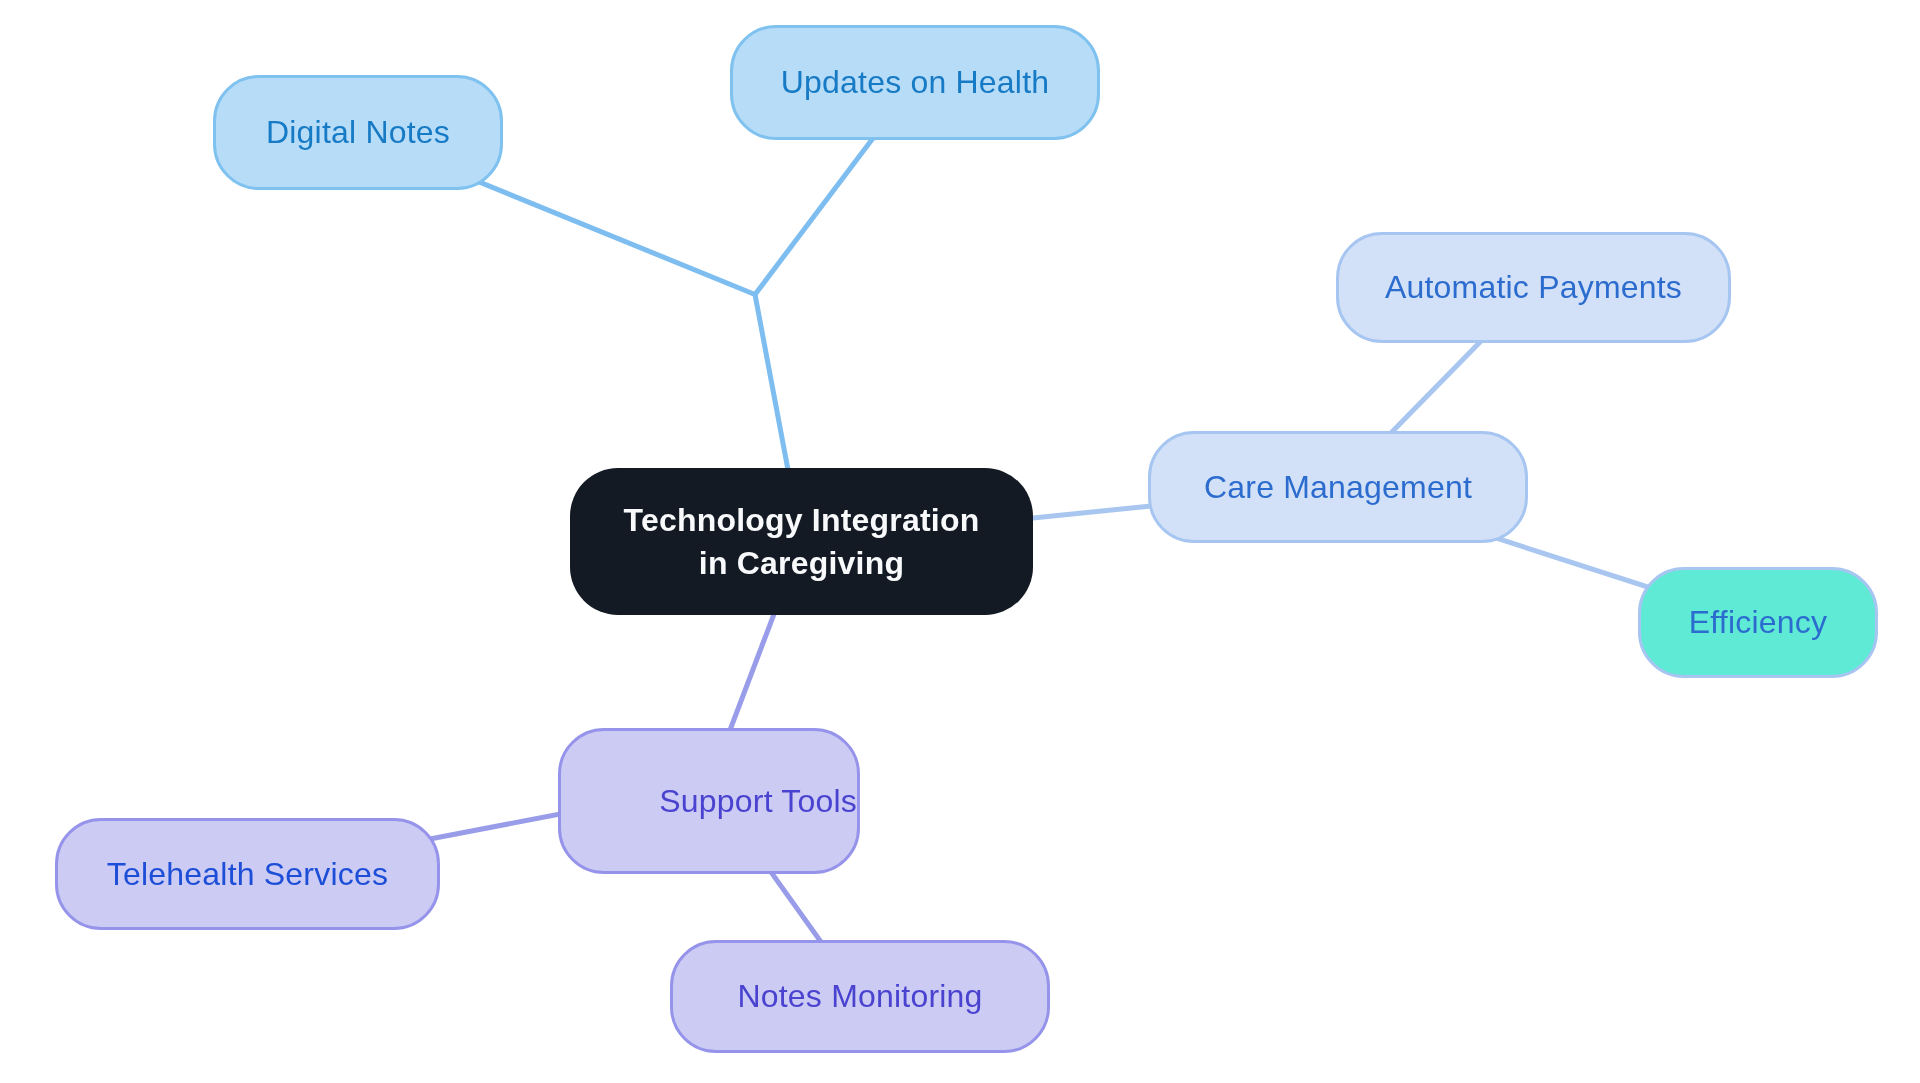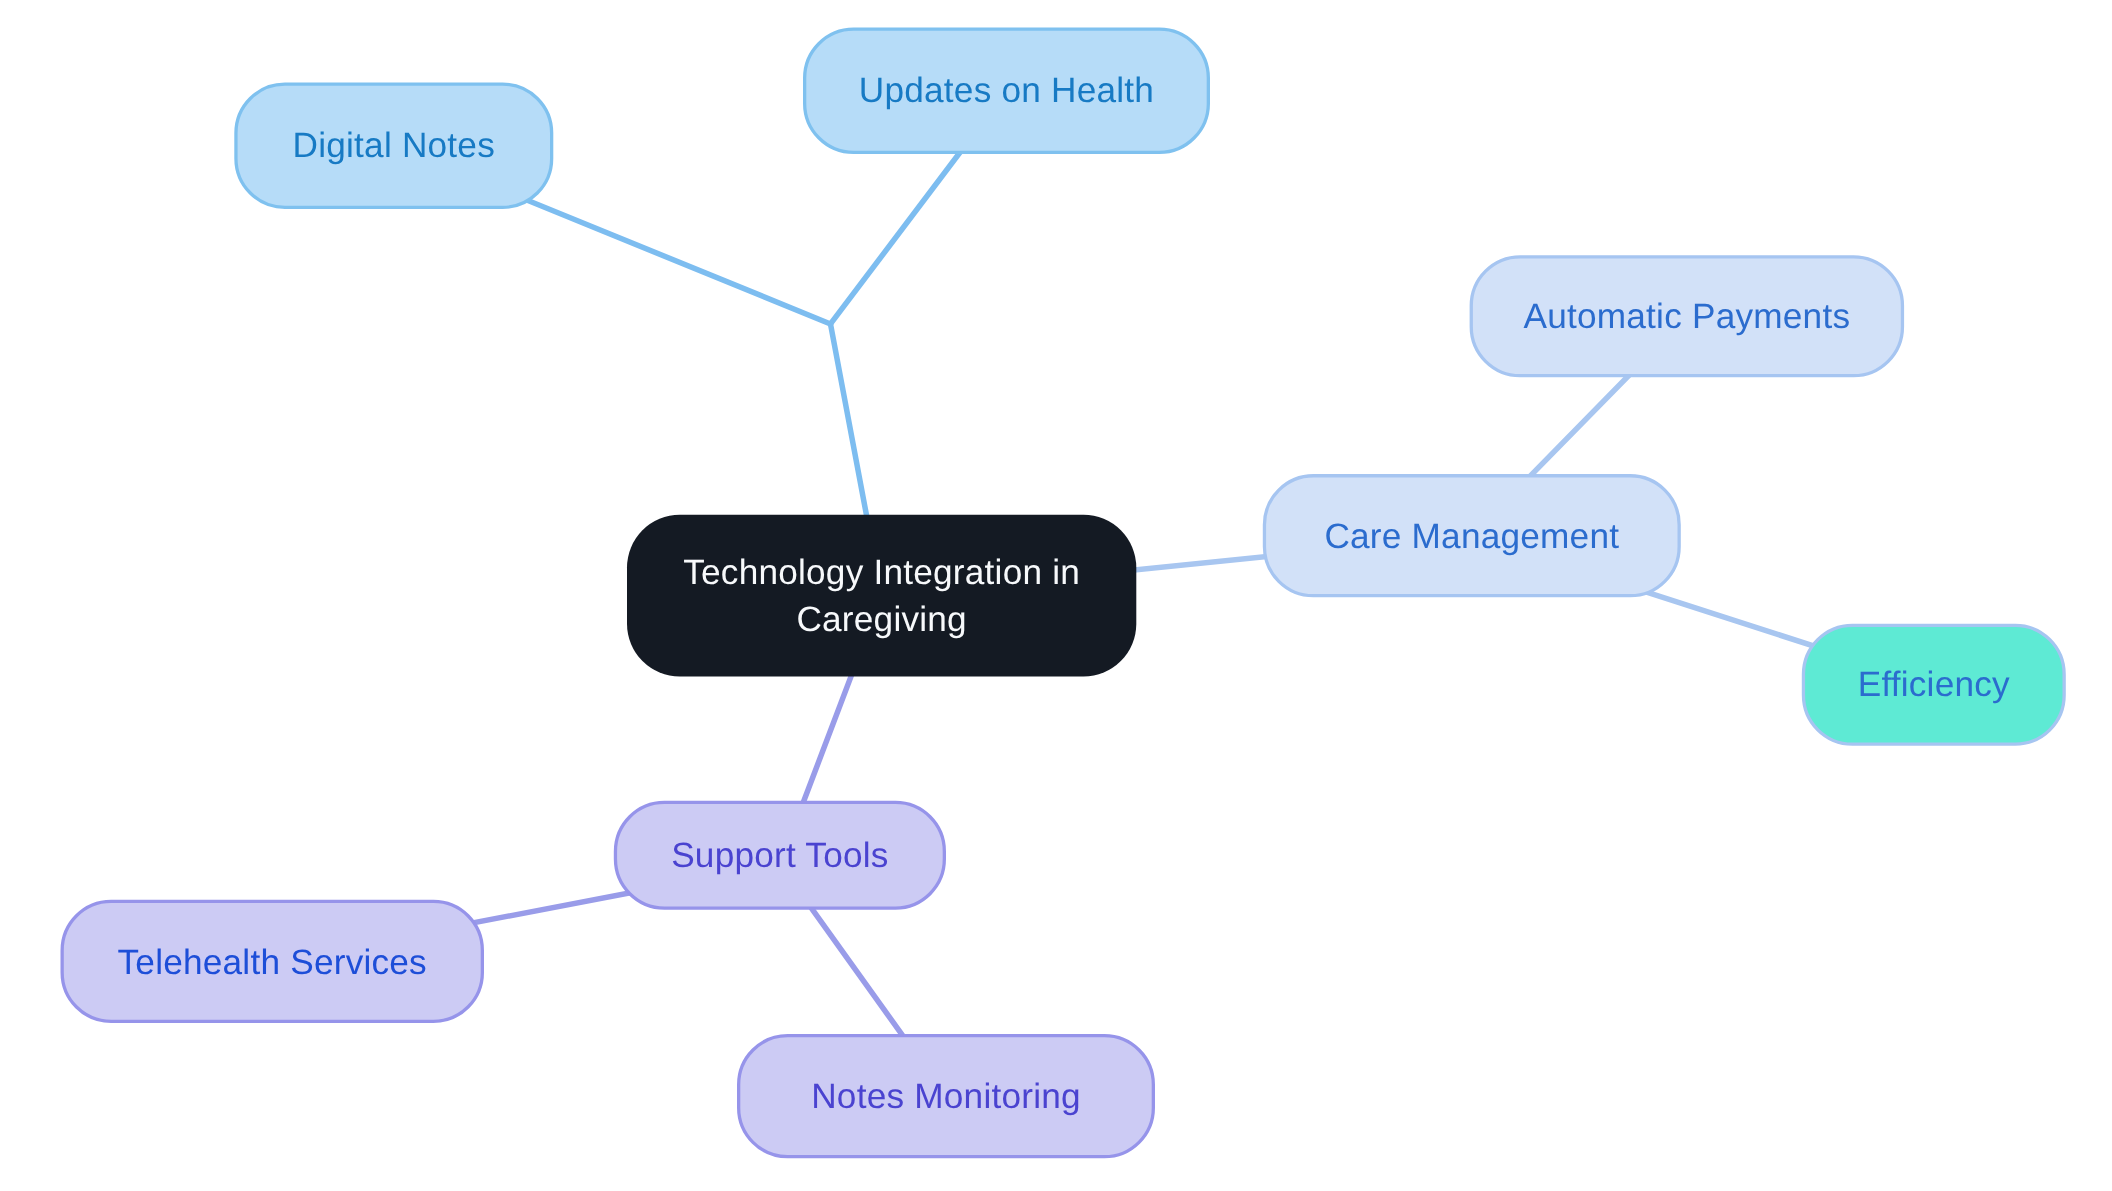--- a/index.html
+++ b/index.html
@@ -71,19 +71,19 @@
     </div>
     <div class="node child" style="left: 55px; top: 818px; width: 385px; height: 112px; background: rgb(204, 203, 244); color: #1d4ed8; border-color: rgb(150, 148, 234);">
       <span>Telehealth Services</span>
     </div>
     <div class="node child" style="left: 670px; top: 940px; width: 380px; height: 113px; background: rgb(204, 203, 244); color: rgb(74, 67, 208); border-color: rgb(150, 148, 234);">
       <span>Notes Monitoring</span>
     </div>
     <div class="node branch" style="left: 1148px; top: 431px; width: 380px; height: 112px; background: rgb(210, 225, 248); color: rgb(43, 108, 206); border-color: rgb(166, 197, 241);">
       <span>Care Management</span>
     </div>
-    <div class="node branch" style="left: 558px; top: 728px; width: 302px; height: 99px; background: rgb(204, 203, 244); color: rgb(74, 67, 208); border-color: rgb(150, 148, 234);">
+    <div class="node branch" style="left: 558px; top: 728px; width: 302px; height: 146px; background: rgb(204, 203, 244); color: rgb(74, 67, 208); border-color: rgb(150, 148, 234); justify-content: flex-end;">
       <span>Support Tools</span>
     </div>
-    <div class="node root" style="left: 570px; top: 468px; width: 463px; height: 147px; background: rgb(20, 26, 35); color: rgb(247, 249, 251);">
+    <div class="node root" style="left: 570px; top: 468px; width: 463px; height: 147px; background: rgb(20, 26, 35); color: rgb(247, 249, 251); font-weight: bold;">
       <span>Technology Integration in Caregiving</span>
     </div>
   </div>
 
 </body></html>

